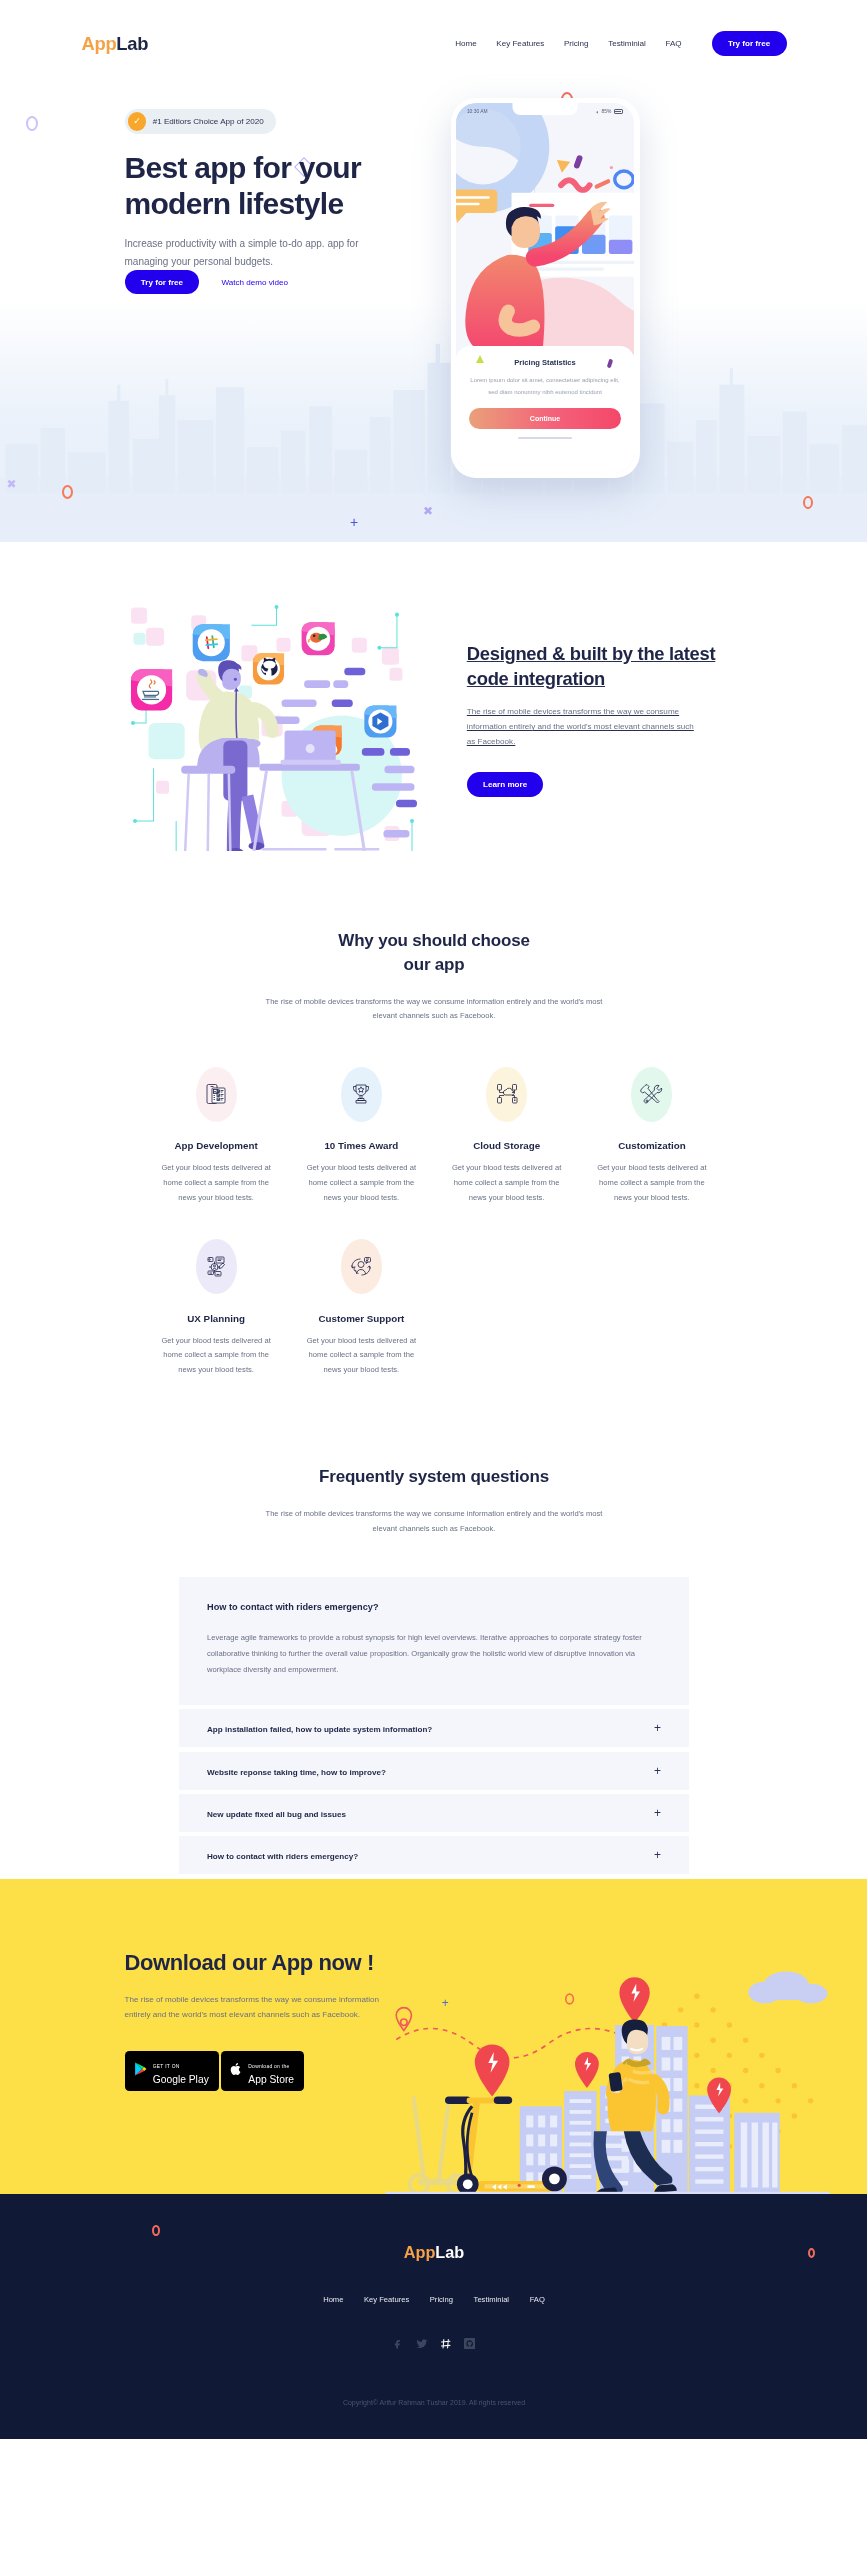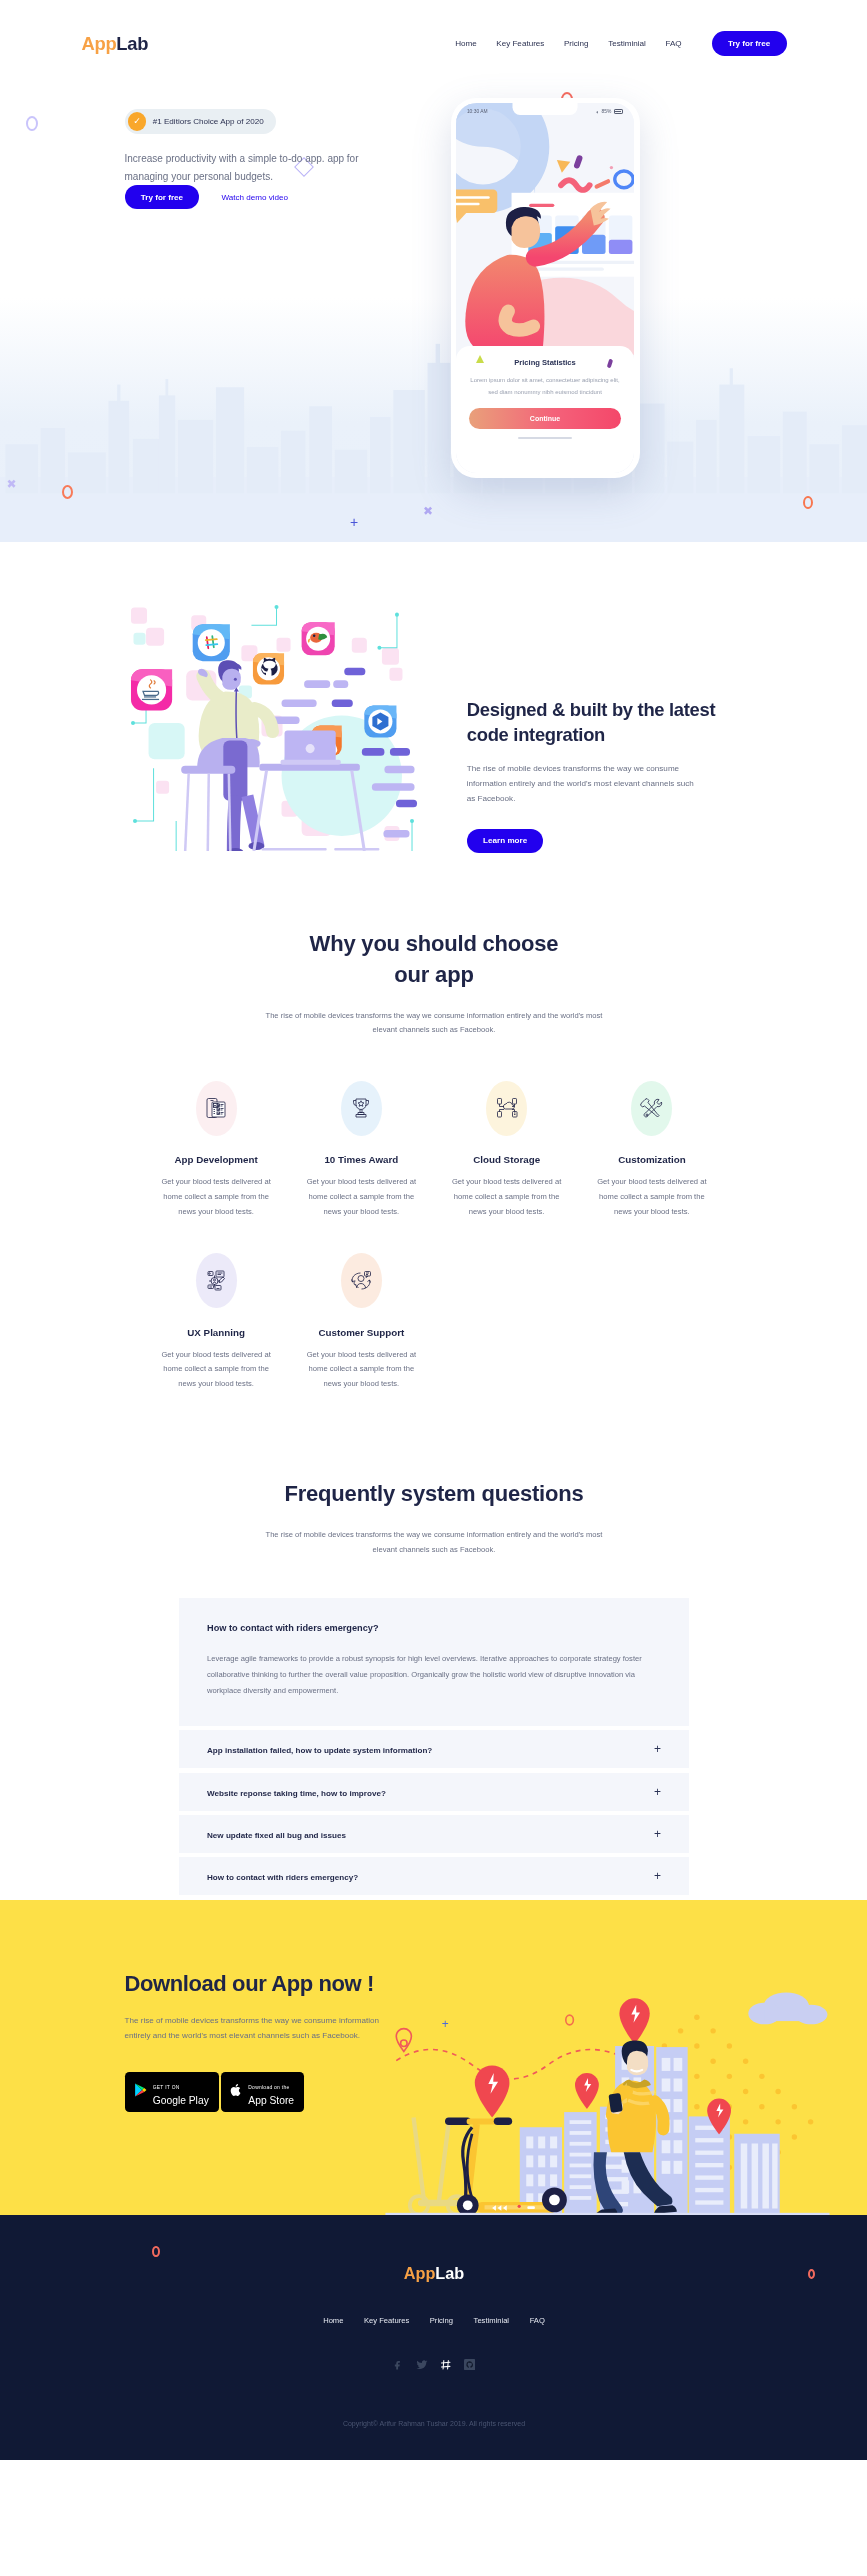--- a/index.html
+++ b/index.html
@@ -94,30 +94,30 @@
     background: linear-gradient(90deg,#e9a07a 0%,#f4627a 55%,#f4476a 100%);
     color: #fff; font-size: 7px; font-weight: 700; padding: 7px 0; border-radius: 14px;
   }
   .home-bar { width: 54px; height: 2.2px; background: #d6dae4; border-radius: 1.6px; margin: 7.6px auto 0; }
 
   
   .deco { position: absolute; z-index: 5; }
   .ring { border-radius: 50%; }
 
   
-  .sec-code { width: 705px; margin: 0 auto; padding: 38px 0 33px; display: flex; align-items: flex-end; }
+  .sec-code { width: 705px; margin: 0 auto; padding: 38px 0 33px; display: flex; align-items: center; text-decoration: underline; }
   .code-illo { width: 369px; padding-left: 16.3px; }
   .code-text { width: 304px; padding-left: 16.3px; padding-top: 5.4px; }
   .h2 { font-size: 18.4px; line-height: 1.35; font-weight: 800; color: #1f2547; letter-spacing: -0.3px; }
   .p-muted { font-size: 8.1px; line-height: 1.85; color: #6a7085; }
   .code-text .p-muted { margin: 14px 0 22px; max-width: 233px; }
 
   
   .sec-choose { width: 705px; margin: 0 auto; padding: 43px 0 22px; text-align: center; }
-  .sec-head { font-size: 22px; line-height: 1.4; font-weight: 800; color: #1f2547; letter-spacing: -0.2px; }
+  .sec-head { font-size: 17px; line-height: 1.4; font-weight: 800; color: #1f2547; letter-spacing: -0.2px; }
   .sec-sub { font-size: 7.6px; line-height: 1.9; color: #6a7085; margin: 18.4px auto 0; max-width: 347px; }
   .feat-grid {
     display: grid; grid-template-columns: repeat(4, 1fr); gap: 34px 22px;
     width: 559px; margin: 43px auto 0;
   }
   .feat { text-align: center; }
   .feat-ico {
     width: 41px; height: 55px; border-radius: 50%;
     margin: 0 auto 18.4px; display: flex; align-items: center; justify-content: center;
   }
@@ -236,20 +236,24 @@
       </div>
       <button class="btn-primary">Try for free</button>
     </nav>
 
     <div class="hero-inner">
       <div class="hero-left">
         <div class="badge">
           <span class="badge-ico">✓</span>
           <span class="badge-txt">#1 Editiors Choice App of 2020</span>
         </div>
+        <h1 class="hero-title">
+          <span>Best app for your</span><br>
+          <span>modern lifestyle</span>
+        </h1>
         <p class="hero-sub">Increase productivity with a simple to-do app. app for managing your personal budgets.</p>
         <div class="hero-cta">
           <button class="btn-primary">Try for free</button>
           <a href="#" class="link-plain">Watch demo video</a>
         </div>
       </div>
 
       <div class="phone-wrap">
         <div class="phone">
           <div class="phone-screen">

